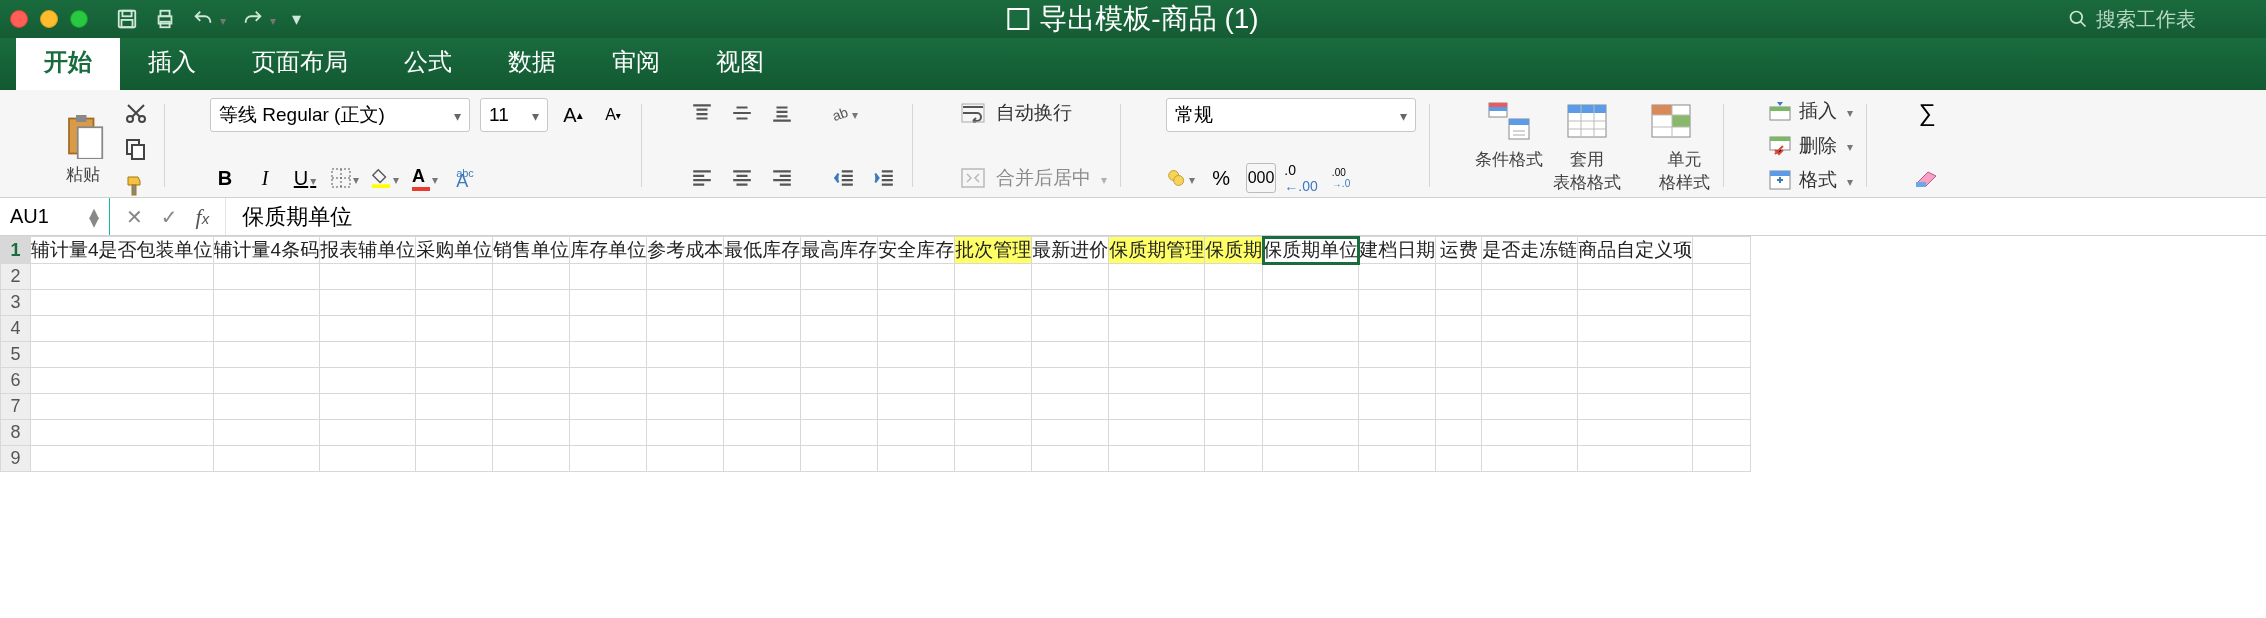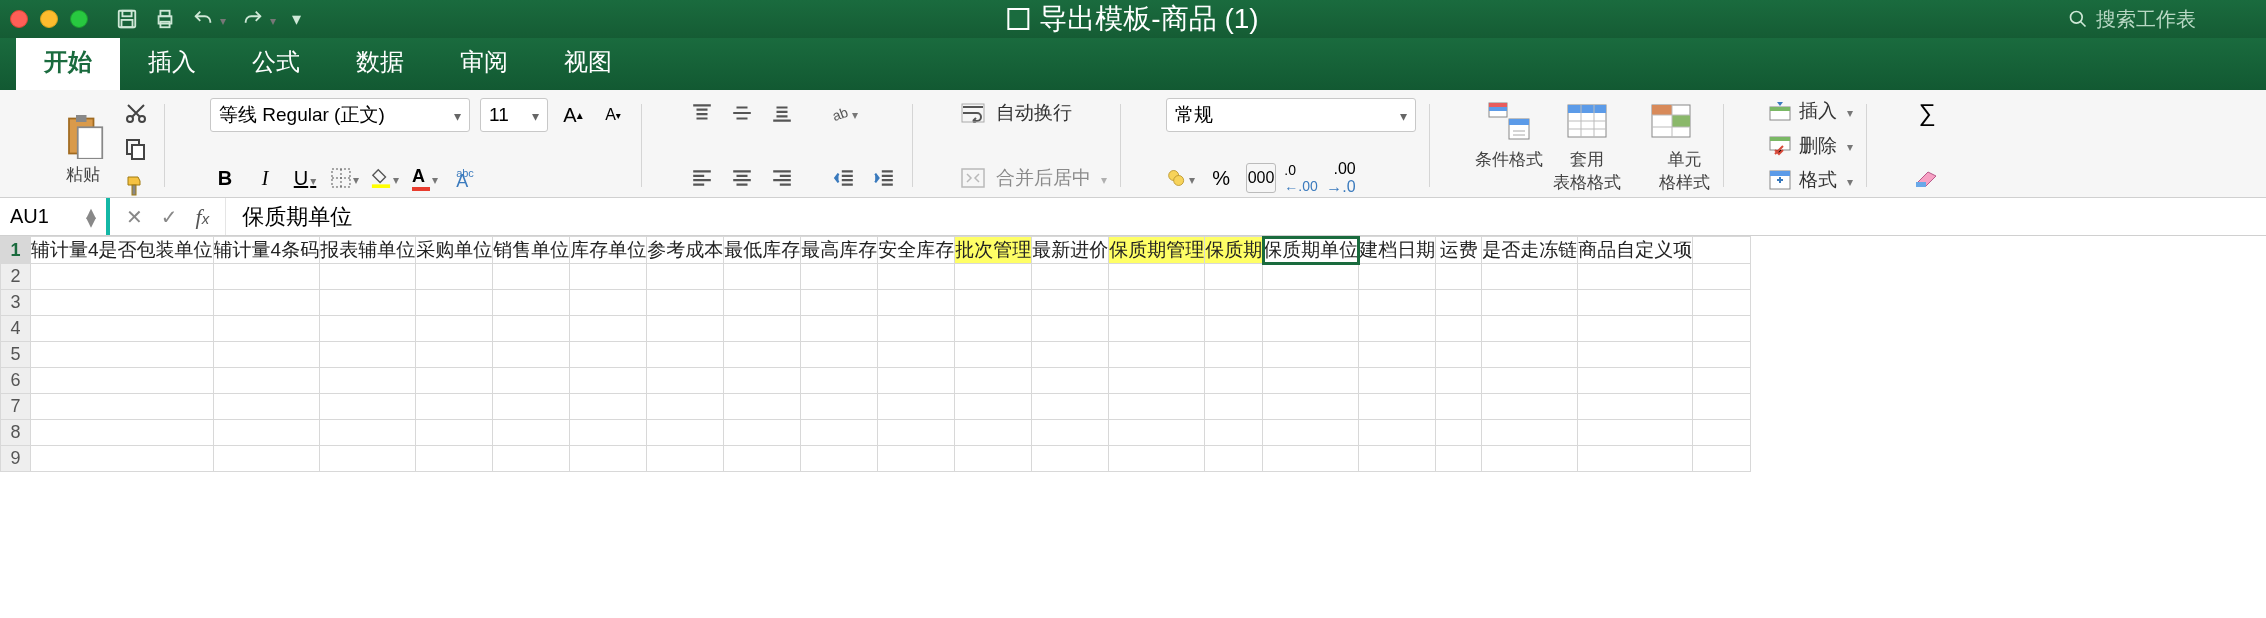--- a/index.html
+++ b/index.html
@@ -40,21 +40,21 @@
   .font-sel { width: 260px; justify-content:space-between; }
   .size-sel { width: 68px; justify-content:space-between; }
   .num-sel { width: 250px; justify-content:space-between; }
   .cell-btn-lbl { font-size:19px; color:#333; }
   .chev::after { content:'▾'; color:#777; font-size:12px; margin-left:2px; }
 
   svg { display:block; }
 
   
   .fx-bar { height: 38px; border-bottom: 1px solid #d0d0d0; display: flex; align-items: center; background:#fff; }
-  .namebox { width: 110px; height: 100%; border-right: 4px solid #14b8a6; display:flex; align-items:center; padding:0 10px; font-size:20px; }
+  .namebox { width: 110px; height: 100%; border-right: 1px solid #14b8a6; display:flex; align-items:center; padding:0 10px; font-size:20px; }
   .namebox .stepper { margin-left:auto; display:flex; flex-direction:column; line-height:9px; color:#888; }
   .fx-btns { display:flex; align-items:center; gap:18px; padding:0 16px; color:#888; border-right:1px solid #e5e5e5; height:100%; }
   .fx-val { padding:0 16px; font-size:22px; flex:1; }
 
   
   .grid-wrap { position: relative; }
   table.sheet { border-collapse: collapse; table-layout: fixed; }
   table.sheet th, table.sheet td { border:1px solid #d8d8d8; height:26px; font-size:18px; font-weight:400; color:#222; text-align:center; overflow:hidden; white-space:nowrap; }
   table.sheet th.corner { width:30px; background:#eee; }
   table.sheet th.colh { background:#eee; font-weight:400; color:#555; }
@@ -115,20 +115,21 @@
         <circle cx="10" cy="10" r="7"></circle>
         <path d="M21 21l-6-6"></path>
       </svg>
     <input placeholder="搜索工作表" style="">
   </div>
 </div>
 
 <div class="tabs-row" id="tabs-row">
     <div class="tab active">开始</div>
     <div class="tab">插入</div>
+    <div class="tab">页面布局</div>
     <div class="tab">公式</div>
     <div class="tab">数据</div>
     <div class="tab">审阅</div>
     <div class="tab">视图</div>
   </div>
 
 <div class="ribbon">
 
   <div class="group">
     <div class="row">
@@ -300,21 +301,21 @@
             <circle cx="14" cy="14" r="6" fill="#f7d35a" stroke="#b8932a"></circle>
           </svg>
           <span class="chev"></span>
         </span>
       <span class="smallbtn" style="font-size:20px;">%</span>
       <span class="smallbtn" style="font-size:16px;border:1px solid #bbb;padding:0 6px;">000</span>
       <span class="smallbtn">
           <span style="font-size:14px;">.0<br><span style="color:#3a7abd;">←.00</span></span>
         </span>
       <span class="smallbtn">
-          <span style="font-size:16px;text-align:right;">.00<br><span style="color:#3a7abd;">→.0</span></span>
+          <span style="font-size:10px;">.00<br><span style="color:#3a7abd;">→.0</span></span>
         </span>
     </div>
   </div>
 
   <div class="group">
     <div class="row" style="align-items:flex-start;">
       <div class="bigbtn">
         <span class="ico">
             <svg width="44" height="40" viewBox="0 0 44 40">
               <rect x="2" y="2" width="18" height="14" fill="#fff" stroke="#888"></rect>

